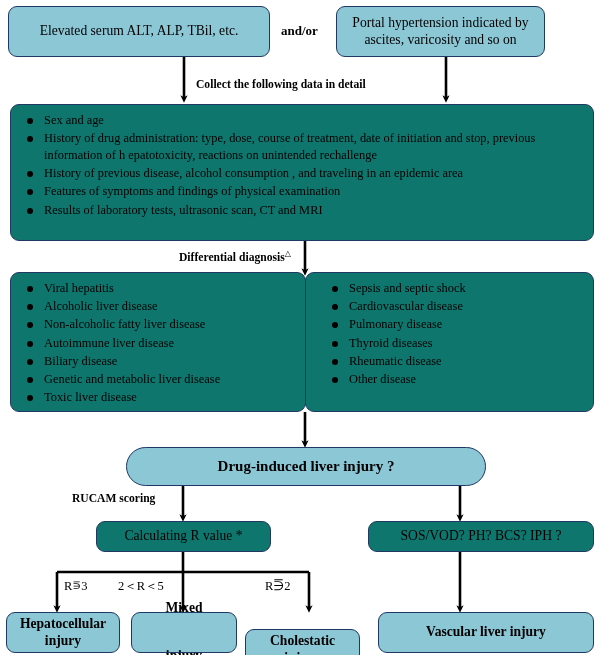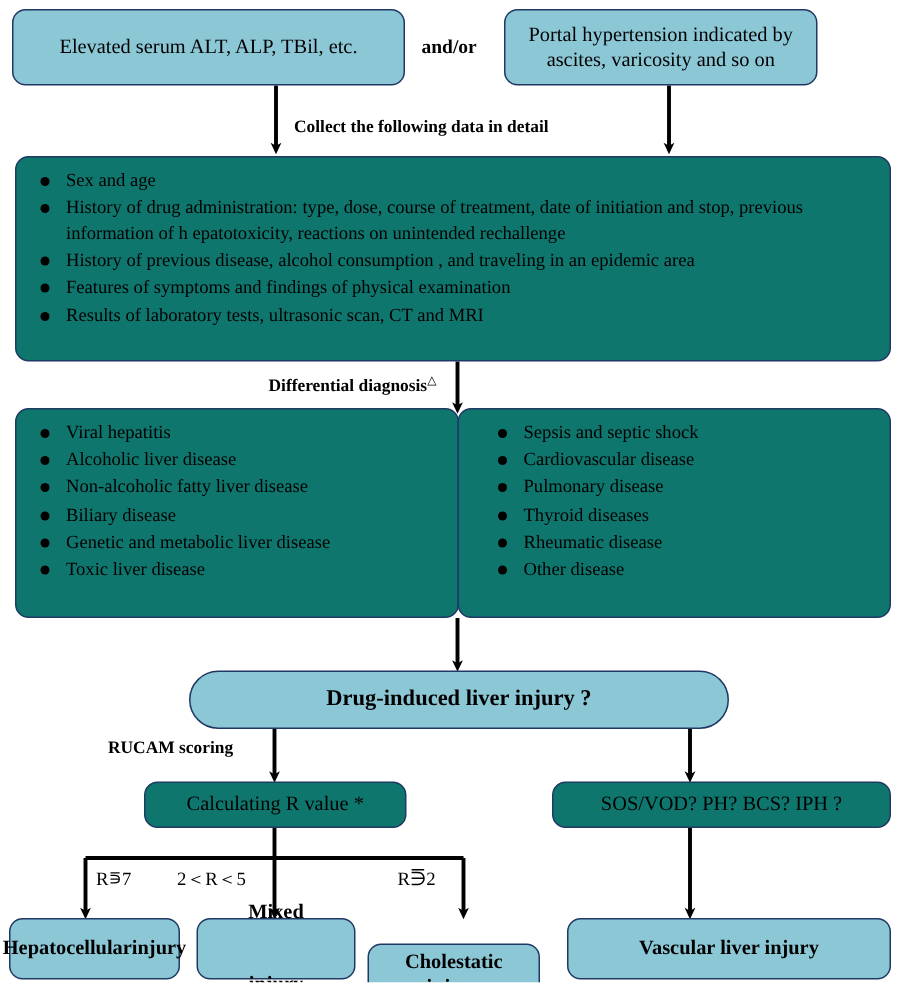--- a/index.html
+++ b/index.html
@@ -152,20 +152,21 @@
   </div>
 
   <div class="edge-label" style="left:147px; top:248px;margin-left:32px;">
     <span>Differential diagnosis</span><span class="sup">△</span>
   </div>
 
   <div class="node lightblue rounded list-node" style="left:10px; top:272px; width:296px; height:140px;">
     <div class="li">Viral hepatitis</div>
     <div class="li">Alcoholic liver disease</div>
     <div class="li">Non-alcoholic fatty liver disease</div>
+    <div class="li">Autoimmune liver disease</div>
     <div class="li">Biliary disease</div>
     <div class="li">Genetic and metabolic liver disease</div>
     <div class="li">Toxic liver disease</div>
   </div>
 
   <div class="node teal pill t16b" style="left:126px; top:447px; width:360px; height:39px;">
     <span>Drug-induced liver injury ?</span>
   </div>
 
   <div class="node lightblue rounded list-node" style="left:305px; top:272px; width:289px; height:140px; padding-left:22px;">
@@ -183,30 +184,30 @@
 
   <div class="node lightblue rounded t135" style="left:96px; top:521px; width:175px; height:31px;">
     <span>Calculating R value  *</span>
   </div>
 
   <div class="node lightblue rounded t135" style="left:368px; top:521px; width:226px; height:31px;">
     <span>SOS/VOD? PH? BCS? IPH ?</span>
   </div>
 
   <div class="branch-label" style="left:64px; top:578px;">
-    <span>R⋾7</span>
+    <span>R⋾3</span>
   </div>
   <div class="branch-label" style="left:118px; top:578px;">
     <span>2＜R＜5</span>
   </div>
   <div class="branch-label" style="left:265px; top:578px;">
     <span>R⋽2</span>
   </div>
 
-  <div class="node teal rounded t14b" style="left:6px; top:612px; width:114px; height:41px; ">
+  <div class="node teal rounded t14b" style="left:6px; top:612px; width:114px; height:41px; flex-direction:column;">
     <span class="nowrapline">Hepatocellular</span>
     <span class="nowrapline">injury</span>
   </div>
 
   <div class="node teal rounded t14b" style="left:131px; top:612px; width:106px; height:41px; flex-direction:column;gap:31px;">
     <span class="nowrapline">Mixed</span>
     <span class="nowrapline">injury</span>
   </div>
 
   <div class="node teal rounded t14b" style="left:245px; top:612px; width:115px; height:41px; flex-direction:column;margin-top:17px;">

